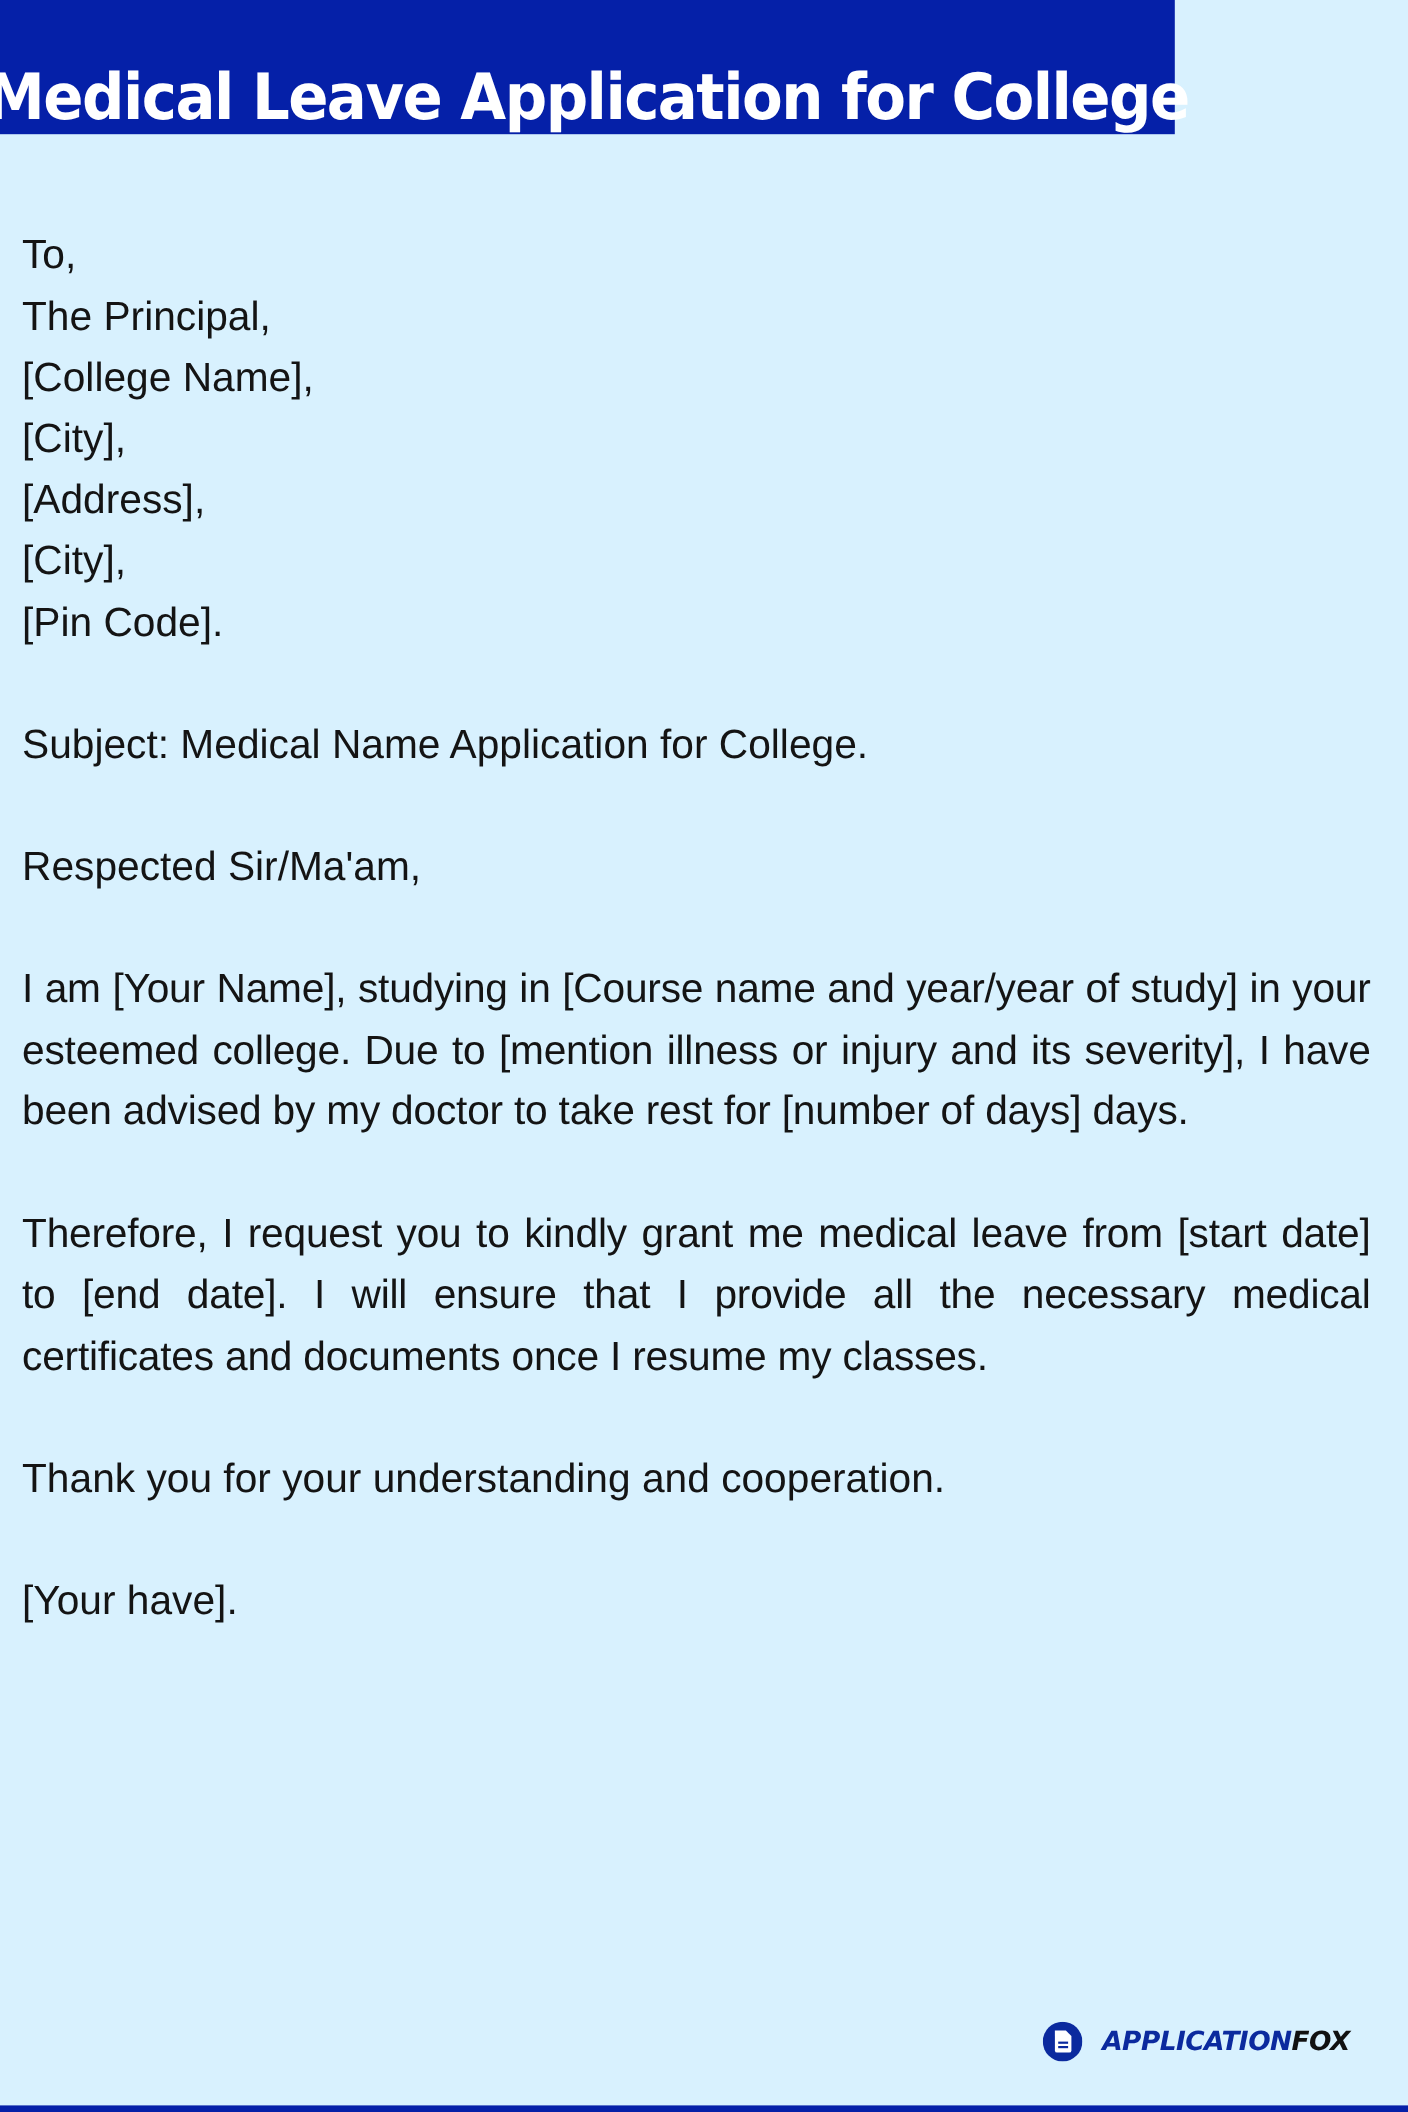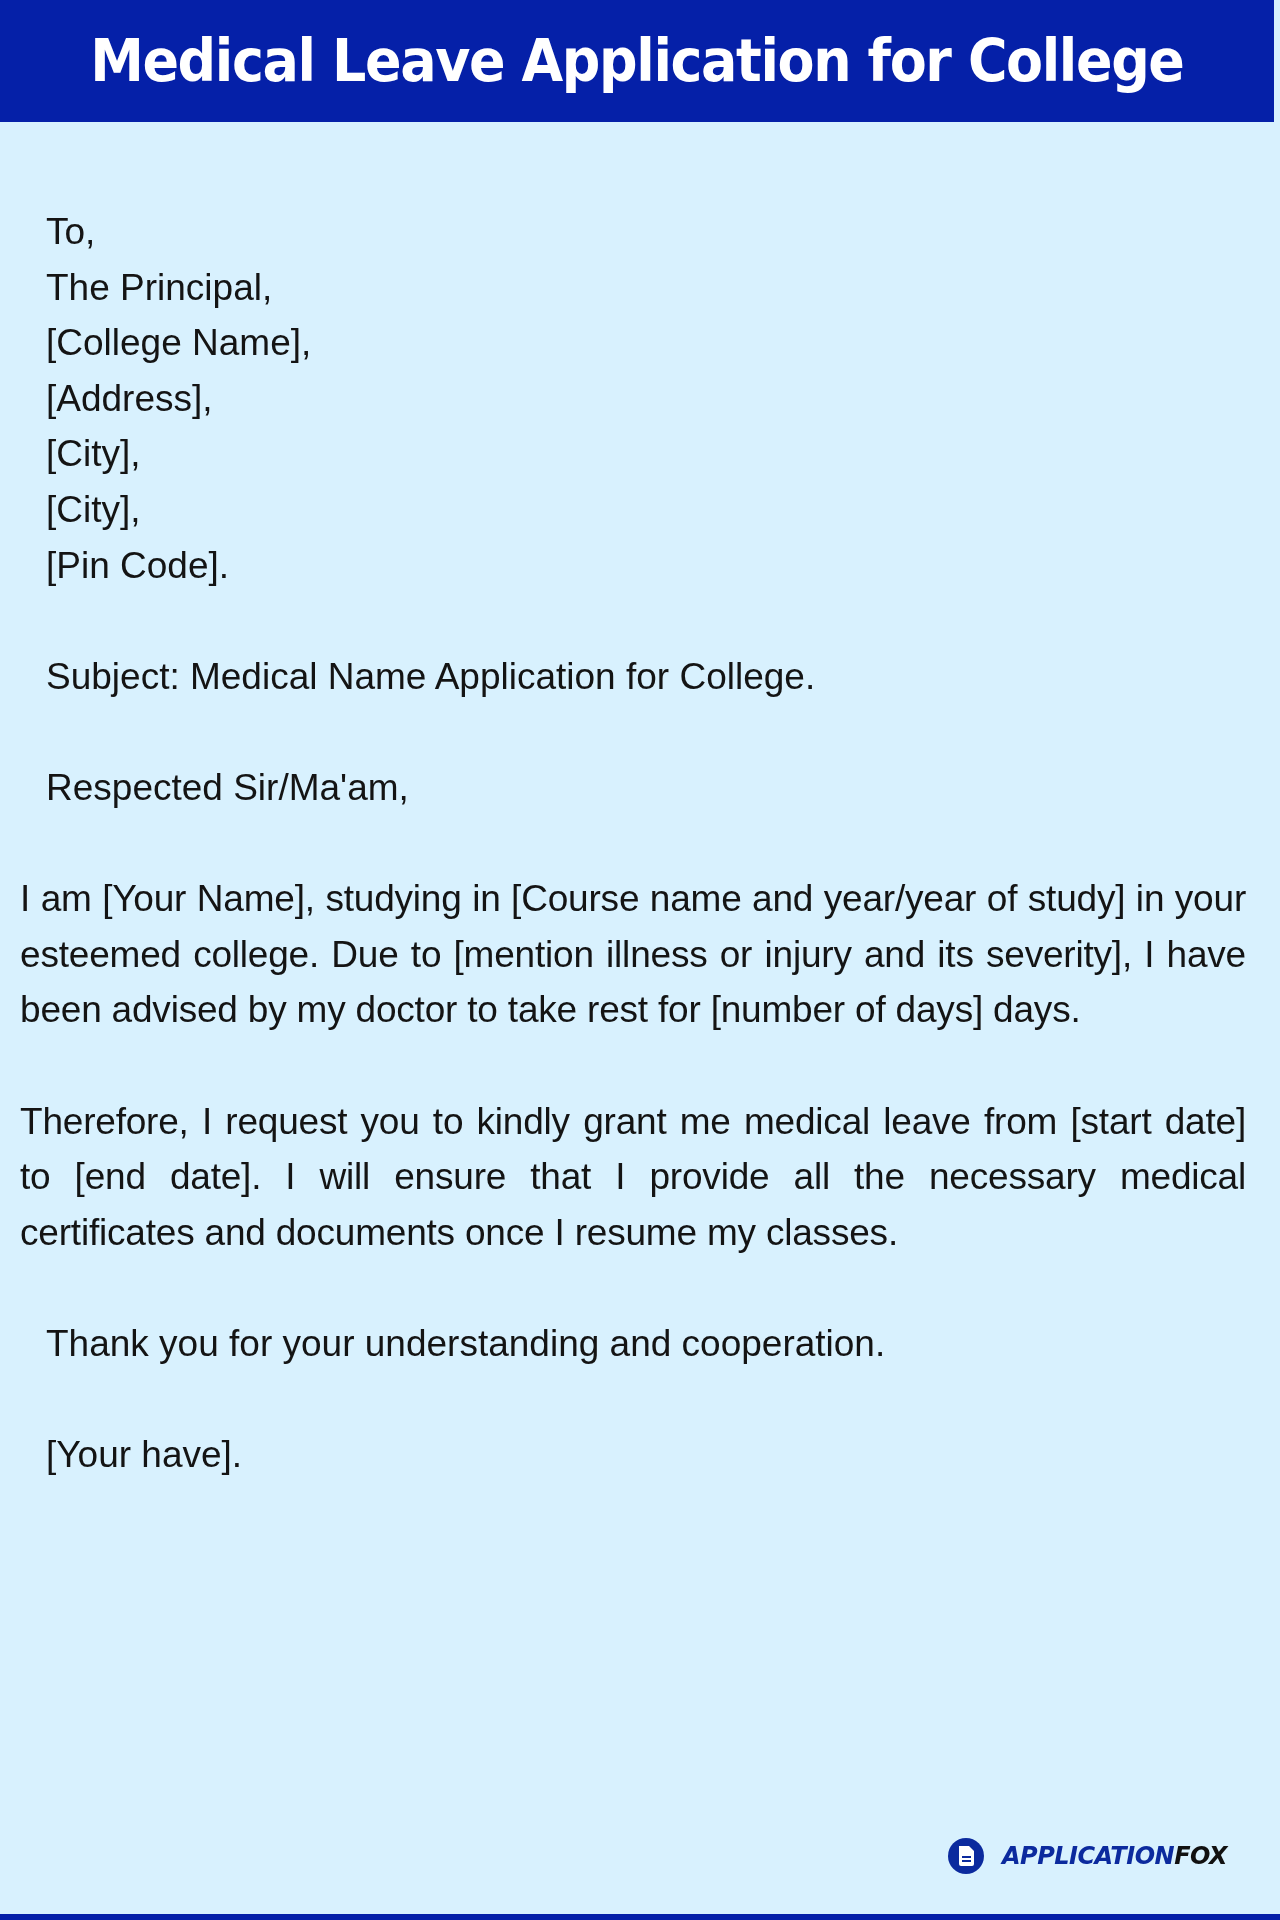--- a/index.html
+++ b/index.html
@@ -11,25 +11,25 @@
       height: 1920px;
       position: relative;
       background: #D8F1FE;
       overflow: hidden;
       font-family: "Liberation Sans", sans-serif;
       color: #111111;
     }
     .header {
       position: absolute;
       left: 0; top: 0;
-      width: 1274px;
+      width: 1068px;
       height: 122px;
       background: #0520A8;
       display: flex;
-      align-items: center;
+      align-items: flex-end;
       justify-content: center;
     }
     .header h1 {
       margin: 0;
       color: #FFFFFF;
       font-family: "DejaVu Sans", sans-serif;
       font-weight: bold;
       font-size: 58px;
       letter-spacing: -1.5px;
       white-space: nowrap;
@@ -39,21 +39,21 @@
     .letter {
       position: absolute;
       left: 20px;
       top: 204px;
       width: 1226px;
       font-size: 37px;
       line-height: 55.6px;
       font-family: "Liberation Sans", sans-serif;
       color: #141414;
     }
-    .line { display: block; white-space: nowrap; margin-left: 26px; }
+    .line { display: block; white-space: nowrap; }
     .gap { display: block; height: 55.6px; }
     .para {
       display: block;
       text-align: justify;
       text-align-last: left;
       letter-spacing: -0.2px;
     }
     .logo {
       position: absolute;
       left: 948px;
@@ -88,22 +88,22 @@
 
 <div class="header">
   <h1>Medical Leave Application for College</h1>
 </div>
 
 <div class="letter">
   <div>
     <span class="line">To,</span>
     <span class="line">The Principal,</span>
     <span class="line">[College Name],</span>
+    <span class="line">[City],</span>
     <span class="line">[Address],</span>
-    <span class="line">[City],</span>
     <span class="line">[City],</span>
     <span class="line">[Pin Code].</span>
   </div>
   <span class="gap"></span>
   <span class="line">Subject: Medical Name Application for College.</span>
   <span class="gap"></span>
   <span class="line">Respected Sir/Ma'am,</span>
   <span class="gap"></span>
   <span class="para">I am [Your Name], studying in [Course name and year/year of study] in your esteemed college. Due to [mention illness or injury and its severity], I have been advised by my doctor to take rest for [number of days] days.</span>
   <span class="gap"></span>

